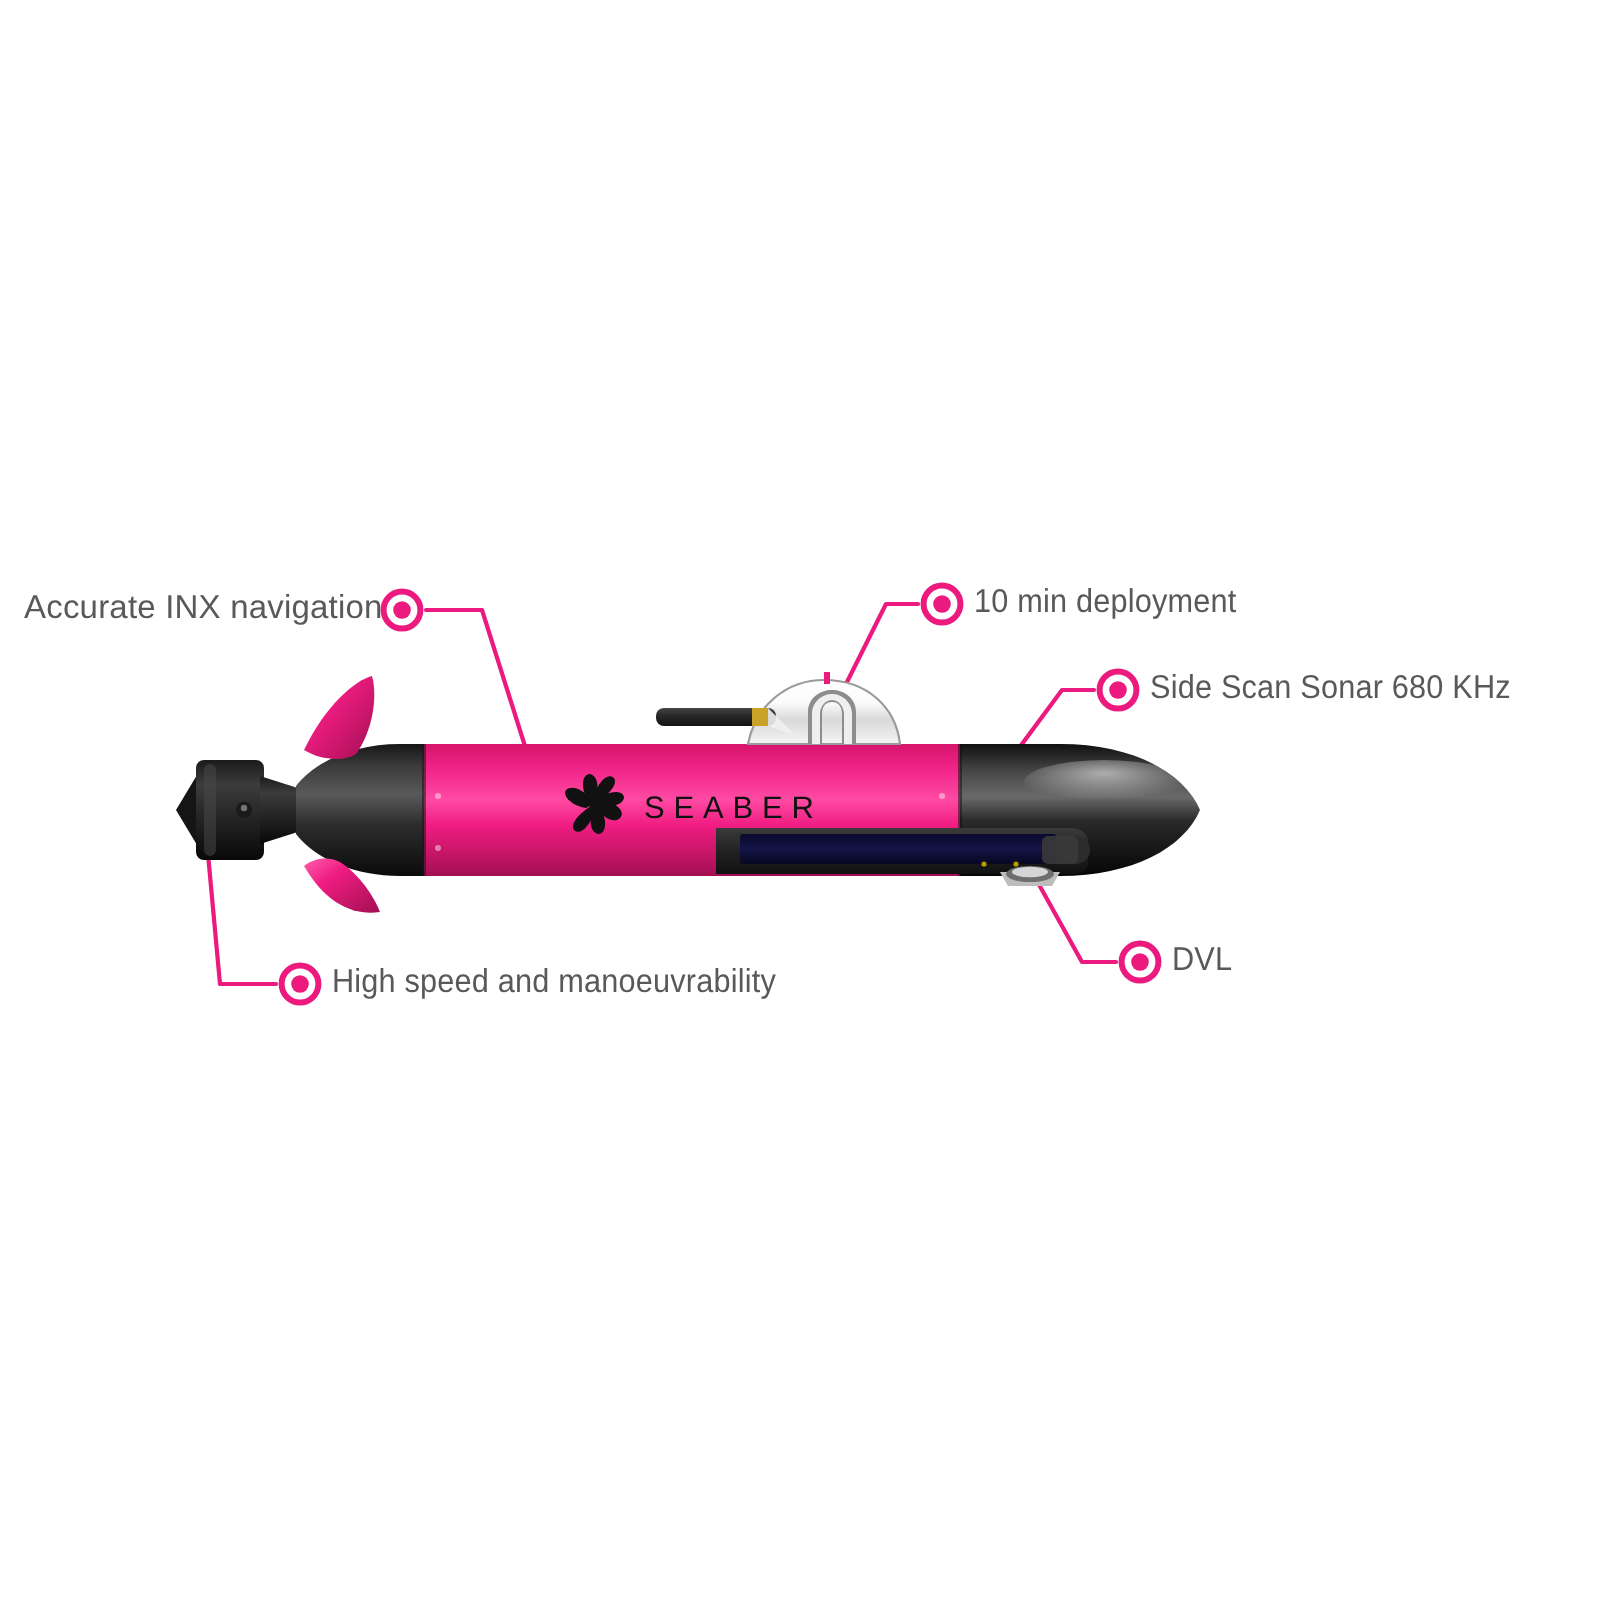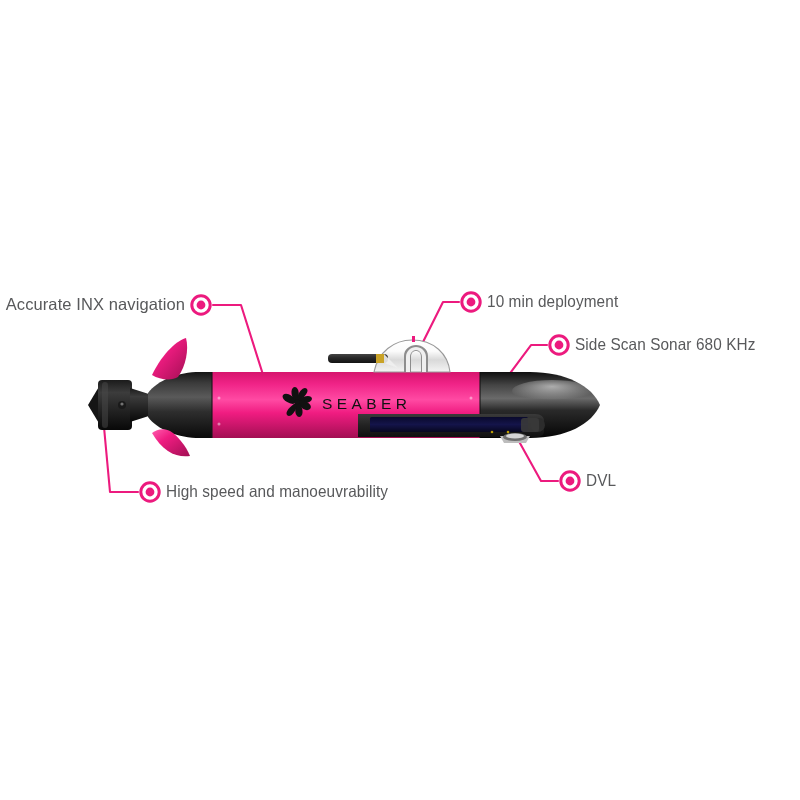--- a/index.html
+++ b/index.html
@@ -227,19 +227,19 @@
           <circle cx="570" cy="481" r="4.4" fill="#ec1a7e"></circle>
         </g>
         <g>
           <circle cx="150" cy="492" r="9.2" fill="none" stroke="#ec1a7e" stroke-width="3"></circle>
           <circle cx="150" cy="492" r="4.4" fill="#ec1a7e"></circle>
         </g>
       </g>
   </svg>
 
   <div id="labels">
-      <div class="callout-label anchor-right" style="top: 296px; color: rgb(88, 89, 91); left: 0px; width: 185px; text-align: right; transform: none;">Accurate INX navigation</div>
+      <div class="callout-label anchor-right" style="top: 296px; color: rgb(88, 89, 91); left: 12px; width: 185px; text-align: left; transform: none;">Accurate INX navigation</div>
       <div class="callout-label" style="top: 293px; color: rgb(88, 89, 91); left: 487px;">10 min deployment</div>
       <div class="callout-label" style="top: 336px; color: rgb(88, 89, 91); left: 575px;">Side Scan Sonar 680 KHz</div>
       <div class="callout-label" style="top: 472px; color: rgb(88, 89, 91); left: 586px;">DVL</div>
       <div class="callout-label" style="top: 483px; color: rgb(88, 89, 91); left: 166px;">High speed and manoeuvrability</div>
     </div>
 </div>
 
 </body></html>

